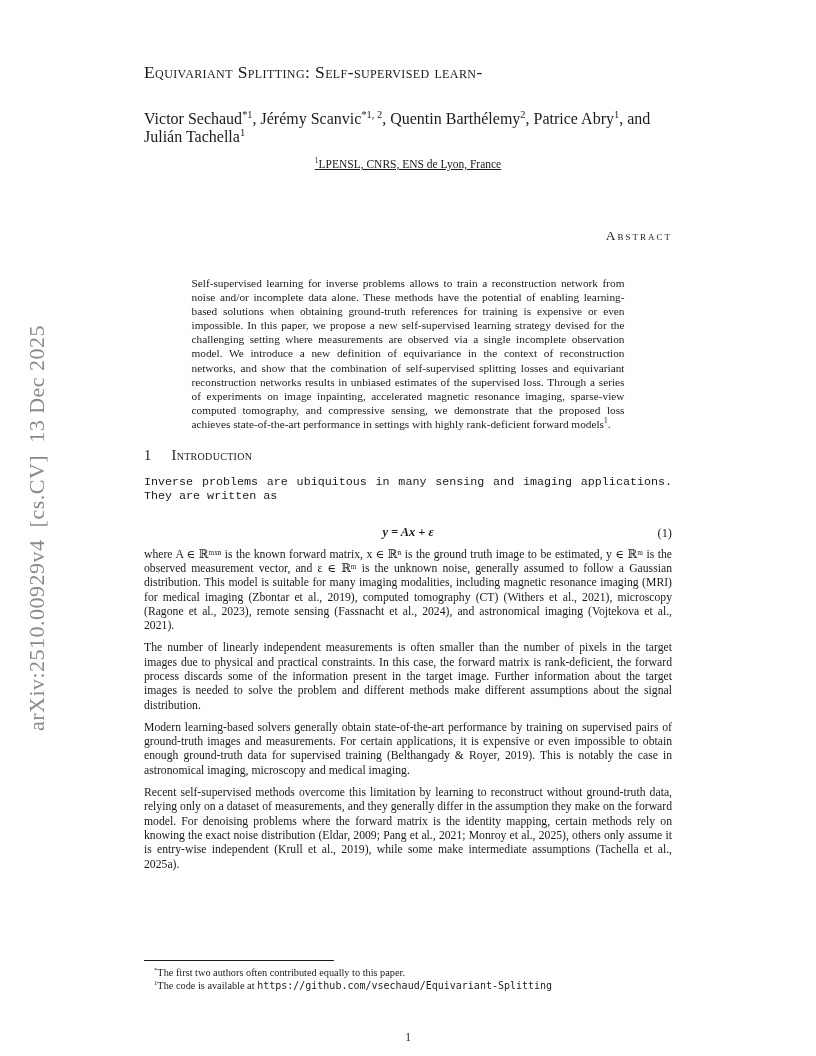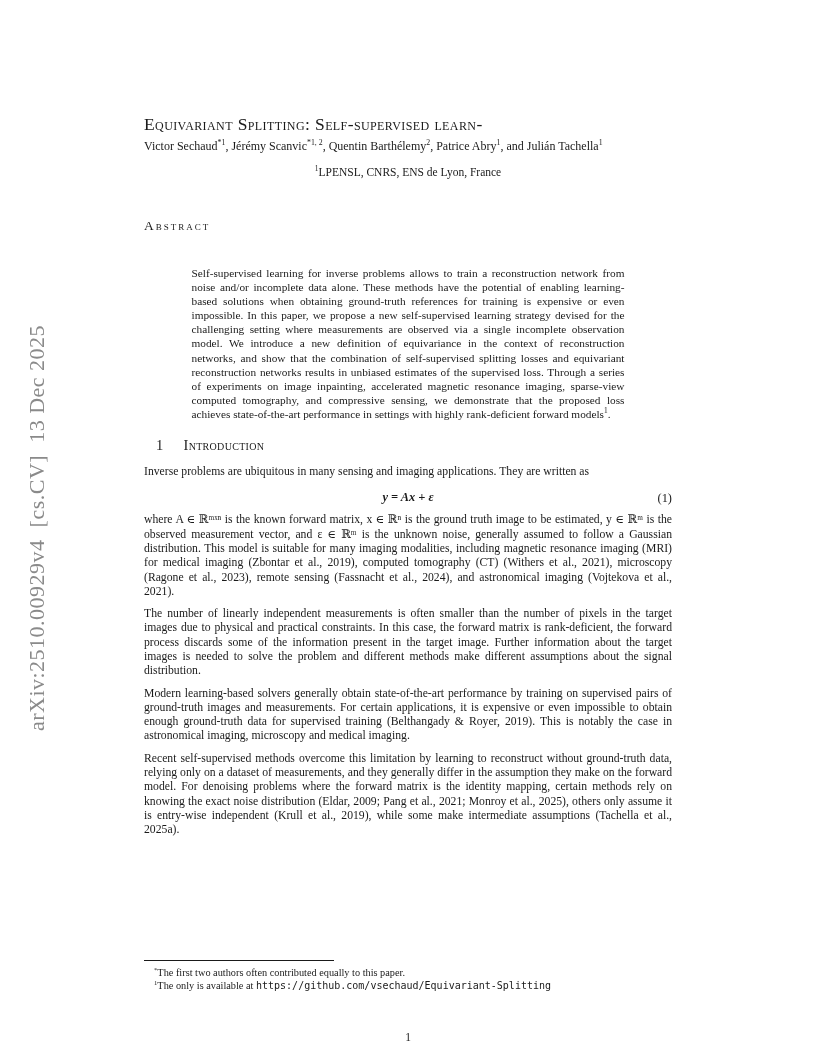--- a/index.html
+++ b/index.html
@@ -14,64 +14,64 @@
   }
   .arxiv-banner {
     position: absolute;
     left: 37px; top: 528px;
     transform: translate(-50%, -50%) rotate(-90deg);
     white-space: pre;
     font-size: 22px;
     letter-spacing: 0.5px;
     color: #8a8a8a;
   }
-  .content { width: 528px; margin: 0 auto; padding-top: 110px; }
+  .content { width: 528px; margin: 0 auto; padding-top: 58px; }
   .title {
     margin: 0;
     font-weight: normal;
     font-variant: small-caps;
     font-size: 17.5px;
     line-height: 29px;
     letter-spacing: 0.4px;
   }
-  .authors { font-size: 12px; }
+  .authors { margin-top: 23px; font-size: 16px; }
   sup { font-size: 65%; vertical-align: super; line-height: 0; }
-  .affiliations { margin-top: 10px; text-align: center; font-size: 11.5px; line-height: 16px; }
+  .affiliations { margin-top: 10px; text-align: center; font-size: 11.5px; line-height: 16px; text-decoration: underline; }
   .abstract-heading {
-    margin-top: 38px;
-    text-align: left;
+    margin-top: 56px;
+    text-align: right;
     font-variant: small-caps;
     font-size: 13.5px;
     letter-spacing: 2px;
   }
   .abstract-body {
     width: 433px;
     margin: 32px auto 0;
     font-size: 11.3px;
     line-height: 14.1px;
     text-align: justify;
   }
   .section-heading {
-    margin: 16px 0 0 12px;
+    margin: 16px 0 0 0;
     font-weight: normal;
     font-variant: small-caps;
     font-size: 14.5px;
     letter-spacing: 0.3px;
   }
   .sec-num { margin-right: 20px; }
   .body-para {
     margin: 8px 0 0 0;
     font-size: 11.7px;
     line-height: 14.3px;
     text-align: justify;
   }
-  .lead-para { margin-top: 11px; }
+  .lead-para { margin-top: 11px; font-family: Liberation Mono, monospace; }
   .equation {
     position: relative;
-    margin: 11px 0 0 0;
+    margin: 21px 0 0 0;
     font-size: 12.4px;
     text-align: center;
   }
   .math-bi { font-style: italic; font-weight: bold; }
   .eq-number { position: absolute; right: 0; top: 1px; }
   .footnote-block { position: absolute; left: 144px; bottom: 64px; width: 528px; }
   .footnote-rule { width: 190px; border-top: 1px solid #1a1a1a; margin-bottom: 5px; }
   .footnote { font-size: 10.3px; line-height: 13px; text-indent: 10px; }
   .mono { font-family: "DejaVu Sans Mono", "Liberation Mono", monospace; font-size: 10px; margin-top: 17px; }
   .page-number {
@@ -107,16 +107,16 @@
   <p class="body-para">where A ∈ ℝᵐˣⁿ is the known forward matrix, x ∈ ℝⁿ is the ground truth image to be estimated, y ∈ ℝᵐ is the observed measurement vector, and ε ∈ ℝᵐ is the unknown noise, generally assumed to follow a Gaussian distribution. This model is suitable for many imaging modalities, including magnetic resonance imaging (MRI) for medical imaging (Zbontar et al., 2019), computed tomography (CT) (Withers et al., 2021), microscopy (Ragone et al., 2023), remote sensing (Fassnacht et al., 2024), and astronomical imaging (Vojtekova et al., 2021).</p>
   <p class="body-para">The number of linearly independent measurements is often smaller than the number of pixels in the target images due to physical and practical constraints. In this case, the forward matrix is rank-deficient, the forward process discards some of the information present in the target image. Further information about the target images is needed to solve the problem and different methods make different assumptions about the signal distribution.</p>
   <p class="body-para">Modern learning-based solvers generally obtain state-of-the-art performance by training on supervised pairs of ground-truth images and measurements. For certain applications, it is expensive or even impossible to obtain enough ground-truth data for supervised training (Belthangady &amp; Royer, 2019). This is notably the case in astronomical imaging, microscopy and medical imaging.</p>
   <p class="body-para">Recent self-supervised methods overcome this limitation by learning to reconstruct without ground-truth data, relying only on a dataset of measurements, and they generally differ in the assumption they make on the forward model. For denoising problems where the forward matrix is the identity mapping, certain methods rely on knowing the exact noise distribution (Eldar, 2009; Pang et al., 2021; Monroy et al., 2025), others only assume it is entry-wise independent (Krull et al., 2019), while some make intermediate assumptions (Tachella et al., 2025a).</p>
 
 </div>
 
 <div class="footnote-block">
   <div class="footnote-rule"></div>
   <div class="footnote"><sup>*</sup><span>The first two authors often contributed equally to this paper.</span></div>
-  <div class="footnote"><sup>1</sup><span>The only is available at </span><span class="mono">https://github.com/vsechaud/Equivariant-Splitting</span></div>
+  <div class="footnote"><sup>1</sup><span>The code is available at </span><span class="mono">https://github.com/vsechaud/Equivariant-Splitting</span></div>
 </div>
 
 <div class="page-number">1</div>
 
 </body></html>

